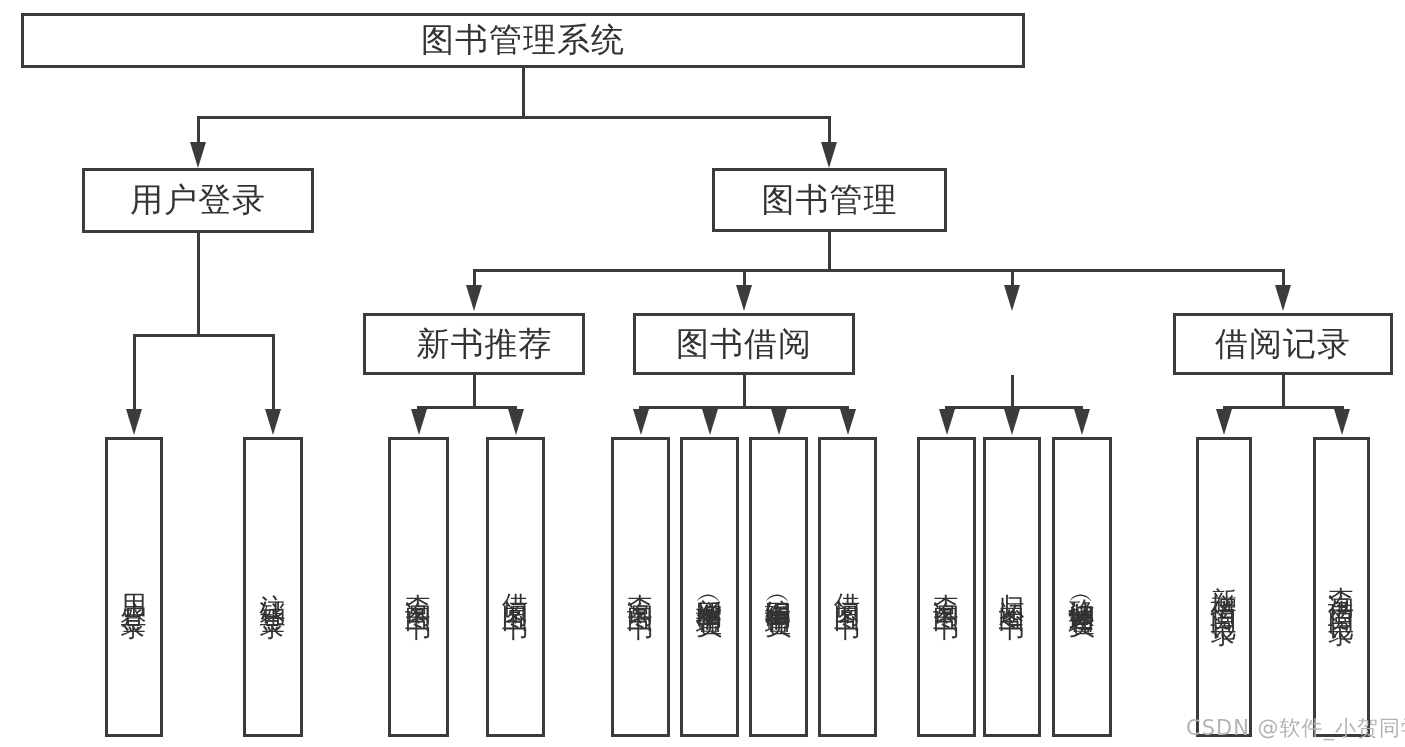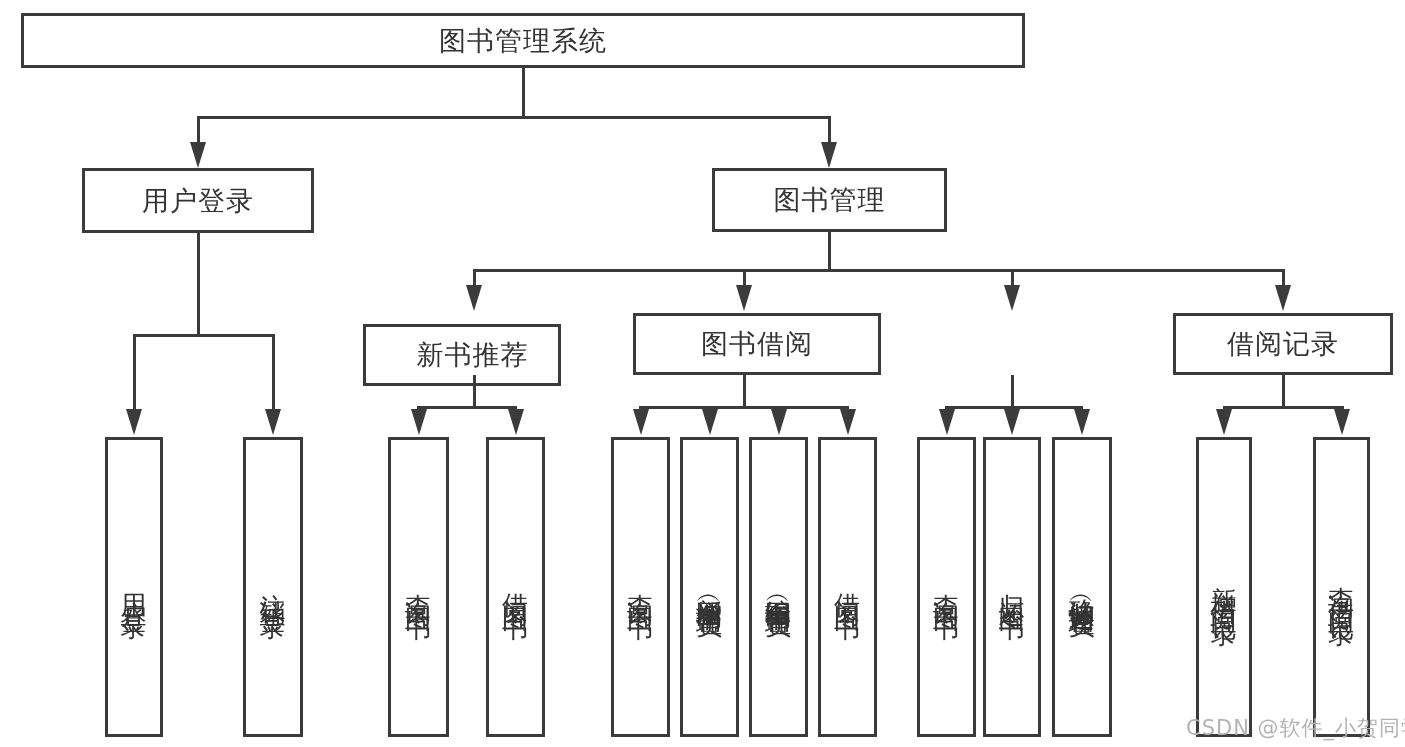--- a/index.html
+++ b/index.html
@@ -8,21 +8,21 @@
   html,body{margin:0;padding:0;background:var(--bg);}
   #canvas{
     position:relative;width:1405px;height:747px;background:var(--bg);
     font-family:"DejaVu Sans","Liberation Sans",sans-serif;color:var(--text);
     overflow:hidden;
   }
   .node{
     position:absolute;box-sizing:border-box;border:3px solid var(--line);
     background:#fff;display:flex;align-items:center;justify-content:center;
   }
-  .node .lbl{font-size:27px;letter-spacing:1px;color:var(--text);white-space:nowrap;}
+  .node .lbl{font-size:33px;letter-spacing:1px;color:var(--text);white-space:nowrap;}
   .vnode{
     position:absolute;box-sizing:border-box;border:3px solid var(--line);
     background:#fff;display:flex;align-items:center;justify-content:center;
     top:437px;height:300px;
   }
   .vnode .lbl{
     writing-mode:vertical-rl;text-orientation:mixed;
     font-size:26px;letter-spacing:7px;color:var(--text);line-height:1;
   }
   .vnode.dense .lbl{letter-spacing:2px;}
@@ -72,24 +72,24 @@
   <div class="hline" style="left:472.5px;top:269px;width:812px;"></div>
   <div class="vline" style="left:472.5px;top:269px;height:18px;"></div>
   <div class="arrow" style="left:466px;top:285px;"></div>
   <div class="vline" style="left:742.5px;top:269px;height:18px;"></div>
   <div class="arrow" style="left:736px;top:285px;"></div>
   <div class="vline" style="left:1010.5px;top:269px;height:18px;"></div>
   <div class="arrow" style="left:1004px;top:285px;"></div>
   <div class="vline" style="left:1281.5px;top:269px;height:18px;"></div>
   <div class="arrow" style="left:1275px;top:285px;"></div>
 
-  <div class="node" style="left:363px;top:324px;width:198px;height:62px;padding-left:21px;">
+  <div class="node" style="left:363px;top:313px;width:222px;height:62px;padding-left:21px;">
     <span class="lbl">新书推荐</span>
   </div>
-  <div class="node" style="left:633px;top:313px;width:248px;height:62px;">
+  <div class="node" style="left:633px;top:313px;width:222px;height:62px;">
     <span class="lbl">图书借阅</span>
   </div>
   <div class="node" style="left:1173px;top:313px;width:220px;height:62px;text-align:right;">
     <span class="lbl">借阅记录</span>
   </div>
 
   <div class="vline" style="left:472.5px;top:375px;height:34px;"></div>
   <div class="hline" style="left:417px;top:406px;width:100px;"></div>
   <div class="arrow" style="left:410.5px;top:409px;"></div>
   <div class="arrow" style="left:507.5px;top:409px;"></div>

